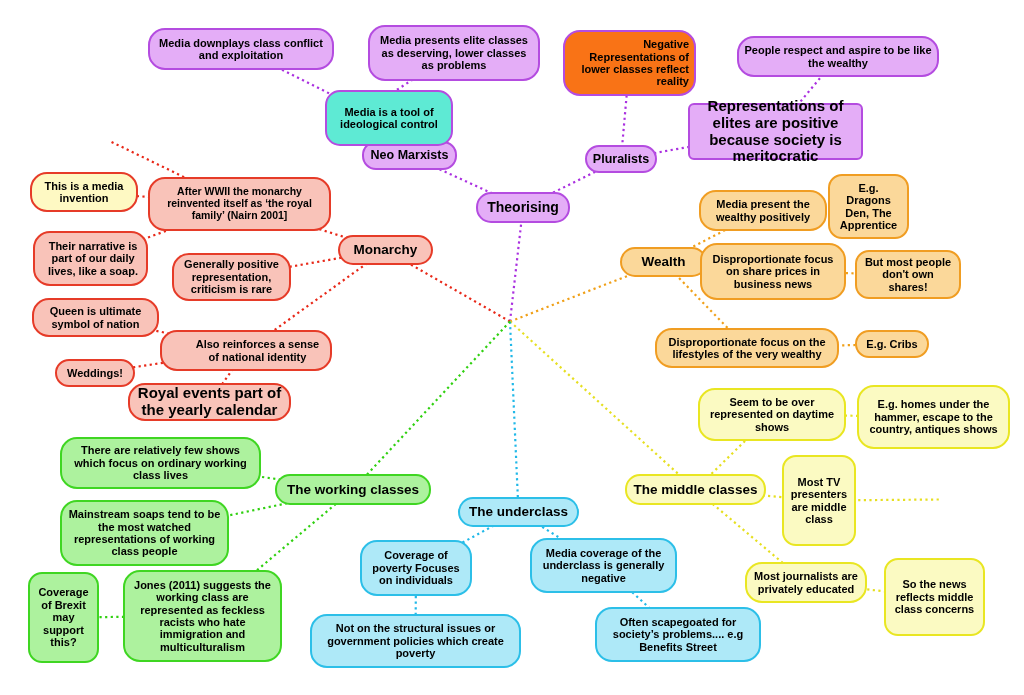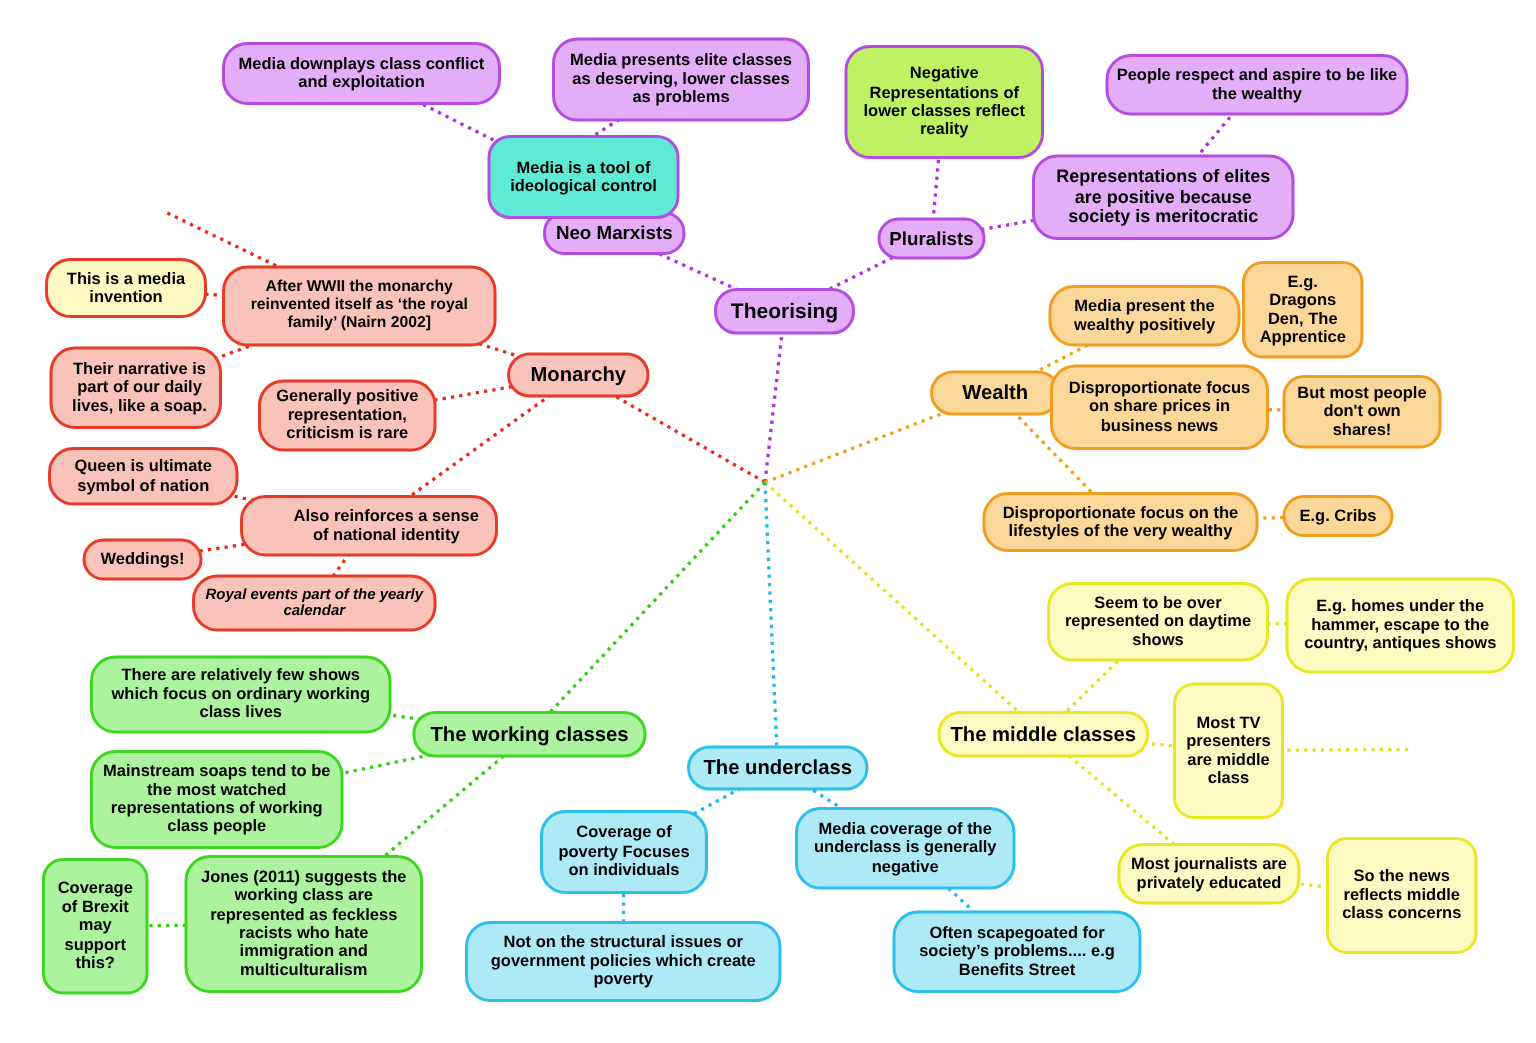--- a/index.html
+++ b/index.html
@@ -83,32 +83,32 @@
       <line x1="353" y1="489.5" x2="202.5" y2="616" stroke="#30d010" stroke-width="2.2" stroke-dasharray="2.2 3.4"></line>
       <line x1="202.5" y1="616" x2="63.5" y2="617.5" stroke="#30d010" stroke-width="2.2" stroke-dasharray="2.2 3.4"></line>
     </svg>
 
     <div class="node" style="left: 476px; top: 192px; width: 94px; height: 31px; border-radius: 15px; font-size: 14px; background: rgb(228, 173, 247); border-color: rgb(180, 76, 224);">Theorising</div>
     <div class="node" style="left: 362px; top: 141px; width: 95px; height: 29px; border-radius: 14px; font-size: 12.5px; background: rgb(228, 173, 247); border-color: rgb(180, 76, 224);">Neo Marxists</div>
     <div class="node" style="left: 585px; top: 145px; width: 72px; height: 28px; border-radius: 14px; font-size: 12.5px; background: rgb(228, 173, 247); border-color: rgb(180, 76, 224);">Pluralists</div>
     <div class="node" style="left: 300px; top: 90px; width: 128px; height: 56px; border-radius: 15px; font-size: 11px; background: #5eead4; border-color: rgb(180, 76, 224); margin-left: 25px;">Media is a tool of ideological control</div>
     <div class="node" style="left: 148px; top: 28px; width: 186px; height: 42px; border-radius: 17px; font-size: 11px; background: rgb(228, 173, 247); border-color: rgb(180, 76, 224);">Media downplays class conflict and exploitation</div>
     <div class="node" style="left: 368px; top: 25px; width: 172px; height: 56px; border-radius: 17px; font-size: 11px; background: rgb(228, 173, 247); border-color: rgb(180, 76, 224);">Media presents elite classes as deserving, lower classes as problems</div>
-    <div class="node" style="left: 563px; top: 30px; width: 133px; height: 76px; border-radius: 17px; font-size: 11px; background: #bef264; border-color: rgb(180, 76, 224);">Negative Representations of lower classes reflect reality</div>
+    <div class="node" style="left: 563px; top: 30px; width: 133px; height: 66px; border-radius: 17px; font-size: 11px; background: #f97316; border-color: rgb(180, 76, 224); text-align: right;">Negative Representations of lower classes reflect reality</div>
     <div class="node" style="left: 737px; top: 36px; width: 202px; height: 41px; border-radius: 17px; font-size: 11px; background: rgb(228, 173, 247); border-color: rgb(180, 76, 224);">People respect and aspire to be like the wealthy</div>
-    <div class="node" style="left: 688px; top: 103px; width: 175px; height: 57px; border-radius: 17px; font-size: 12px; background: rgb(228, 173, 247); border-color: rgb(180, 76, 224);">Representations of elites are positive because society is meritocratic</div>
+    <div class="node" style="left: 688px; top: 103px; width: 175px; height: 57px; border-radius: 6px; font-size: 15px; background: rgb(228, 173, 247); border-color: rgb(180, 76, 224);">Representations of elites are positive because society is meritocratic</div>
     <div class="node" style="left: 338px; top: 235px; width: 95px; height: 30px; border-radius: 15px; font-size: 13.5px; background: rgb(249, 195, 185); border-color: rgb(230, 59, 40);">Monarchy</div>
     <div class="node" style="left: 30px; top: 172px; width: 108px; height: 40px; border-radius: 17px; font-size: 11px; background: #fef9c3; border-color: rgb(230, 59, 40);">This is a media invention</div>
-    <div class="node" style="left: 148px; top: 177px; width: 183px; height: 54px; border-radius: 17px; font-size: 10.5px; background: rgb(249, 195, 185); border-color: rgb(230, 59, 40);">After WWII the monarchy reinvented itself as ‘the royal family’ (Nairn 2002]</div>
+    <div class="node" style="left: 148px; top: 177px; width: 183px; height: 54px; border-radius: 17px; font-size: 10.5px; background: rgb(249, 195, 185); border-color: rgb(230, 59, 40);">After WWII the monarchy reinvented itself as ‘the royal family’ (Nairn 2001]</div>
     <div class="node" style="left: 33px; top: 231px; width: 115px; height: 55px; border-radius: 17px; font-size: 11px; background: rgb(249, 195, 185); border-color: rgb(230, 59, 40); padding-left: 10px;">Their narrative is part of our daily lives, like a soap.</div>
     <div class="node" style="left: 172px; top: 253px; width: 119px; height: 48px; border-radius: 17px; font-size: 11px; background: rgb(249, 195, 185); border-color: rgb(230, 59, 40);">Generally positive representation, criticism is rare</div>
     <div class="node" style="left: 32px; top: 298px; width: 127px; height: 39px; border-radius: 17px; font-size: 11px; background: rgb(249, 195, 185); border-color: rgb(230, 59, 40);">Queen is ultimate symbol of nation</div>
     <div class="node" style="left: 55px; top: 359px; width: 80px; height: 28px; border-radius: 14px; font-size: 11px; background: rgb(249, 195, 185); border-color: rgb(230, 59, 40);">Weddings!</div>
     <div class="node" style="left: 160px; top: 330px; width: 172px; height: 41px; border-radius: 17px; font-size: 11px; background: rgb(249, 195, 185); border-color: rgb(230, 59, 40); padding-left: 28px;">Also reinforces a sense of national identity</div>
-    <div class="node" style="left: 128px; top: 383px; width: 163px; height: 38px; border-radius: 17px; font-size: 10px; background: rgb(249, 195, 185); border-color: rgb(230, 59, 40); font-style: italic;">Royal events part of the yearly calendar</div>
+    <div class="node" style="left: 128px; top: 383px; width: 163px; height: 38px; border-radius: 17px; font-size: 15px; background: rgb(249, 195, 185); border-color: rgb(230, 59, 40);">Royal events part of the yearly calendar</div>
     <div class="node" style="left: 620px; top: 247px; width: 87px; height: 30px; border-radius: 15px; font-size: 13.5px; background: rgb(251, 216, 154); border-color: rgb(240, 157, 34);">Wealth</div>
     <div class="node" style="left: 699px; top: 190px; width: 128px; height: 41px; border-radius: 17px; font-size: 11px; background: rgb(251, 216, 154); border-color: rgb(240, 157, 34);">Media present the wealthy positively</div>
     <div class="node" style="left: 828px; top: 174px; width: 81px; height: 65px; border-radius: 14px; font-size: 11px; background: rgb(251, 216, 154); border-color: rgb(240, 157, 34);">E.g. Dragons Den, The Apprentice</div>
     <div class="node" style="left: 700px; top: 243px; width: 146px; height: 57px; border-radius: 17px; font-size: 11px; background: rgb(251, 216, 154); border-color: rgb(240, 157, 34);">Disproportionate focus on share prices in business news</div>
     <div class="node" style="left: 855px; top: 250px; width: 106px; height: 49px; border-radius: 14px; font-size: 11px; background: rgb(251, 216, 154); border-color: rgb(240, 157, 34);">But most people don't own shares!</div>
     <div class="node" style="left: 655px; top: 328px; width: 184px; height: 40px; border-radius: 17px; font-size: 11px; background: rgb(251, 216, 154); border-color: rgb(240, 157, 34);">Disproportionate focus on the lifestyles of the very wealthy</div>
     <div class="node" style="left: 855px; top: 330px; width: 74px; height: 28px; border-radius: 14px; font-size: 11px; background: rgb(251, 216, 154); border-color: rgb(240, 157, 34);">E.g. Cribs</div>
     <div class="node" style="left: 625px; top: 474px; width: 141px; height: 31px; border-radius: 15px; font-size: 13.5px; background: rgb(251, 250, 194); border-color: rgb(233, 230, 34);">The middle classes</div>
     <div class="node" style="left: 698px; top: 388px; width: 148px; height: 53px; border-radius: 17px; font-size: 11px; background: rgb(251, 250, 194); border-color: rgb(233, 230, 34);">Seem to be over represented on daytime shows</div>
     <div class="node" style="left: 857px; top: 385px; width: 153px; height: 64px; border-radius: 17px; font-size: 11px; background: rgb(251, 250, 194); border-color: rgb(233, 230, 34);">E.g. homes under the hammer, escape to the country, antiques shows</div>

